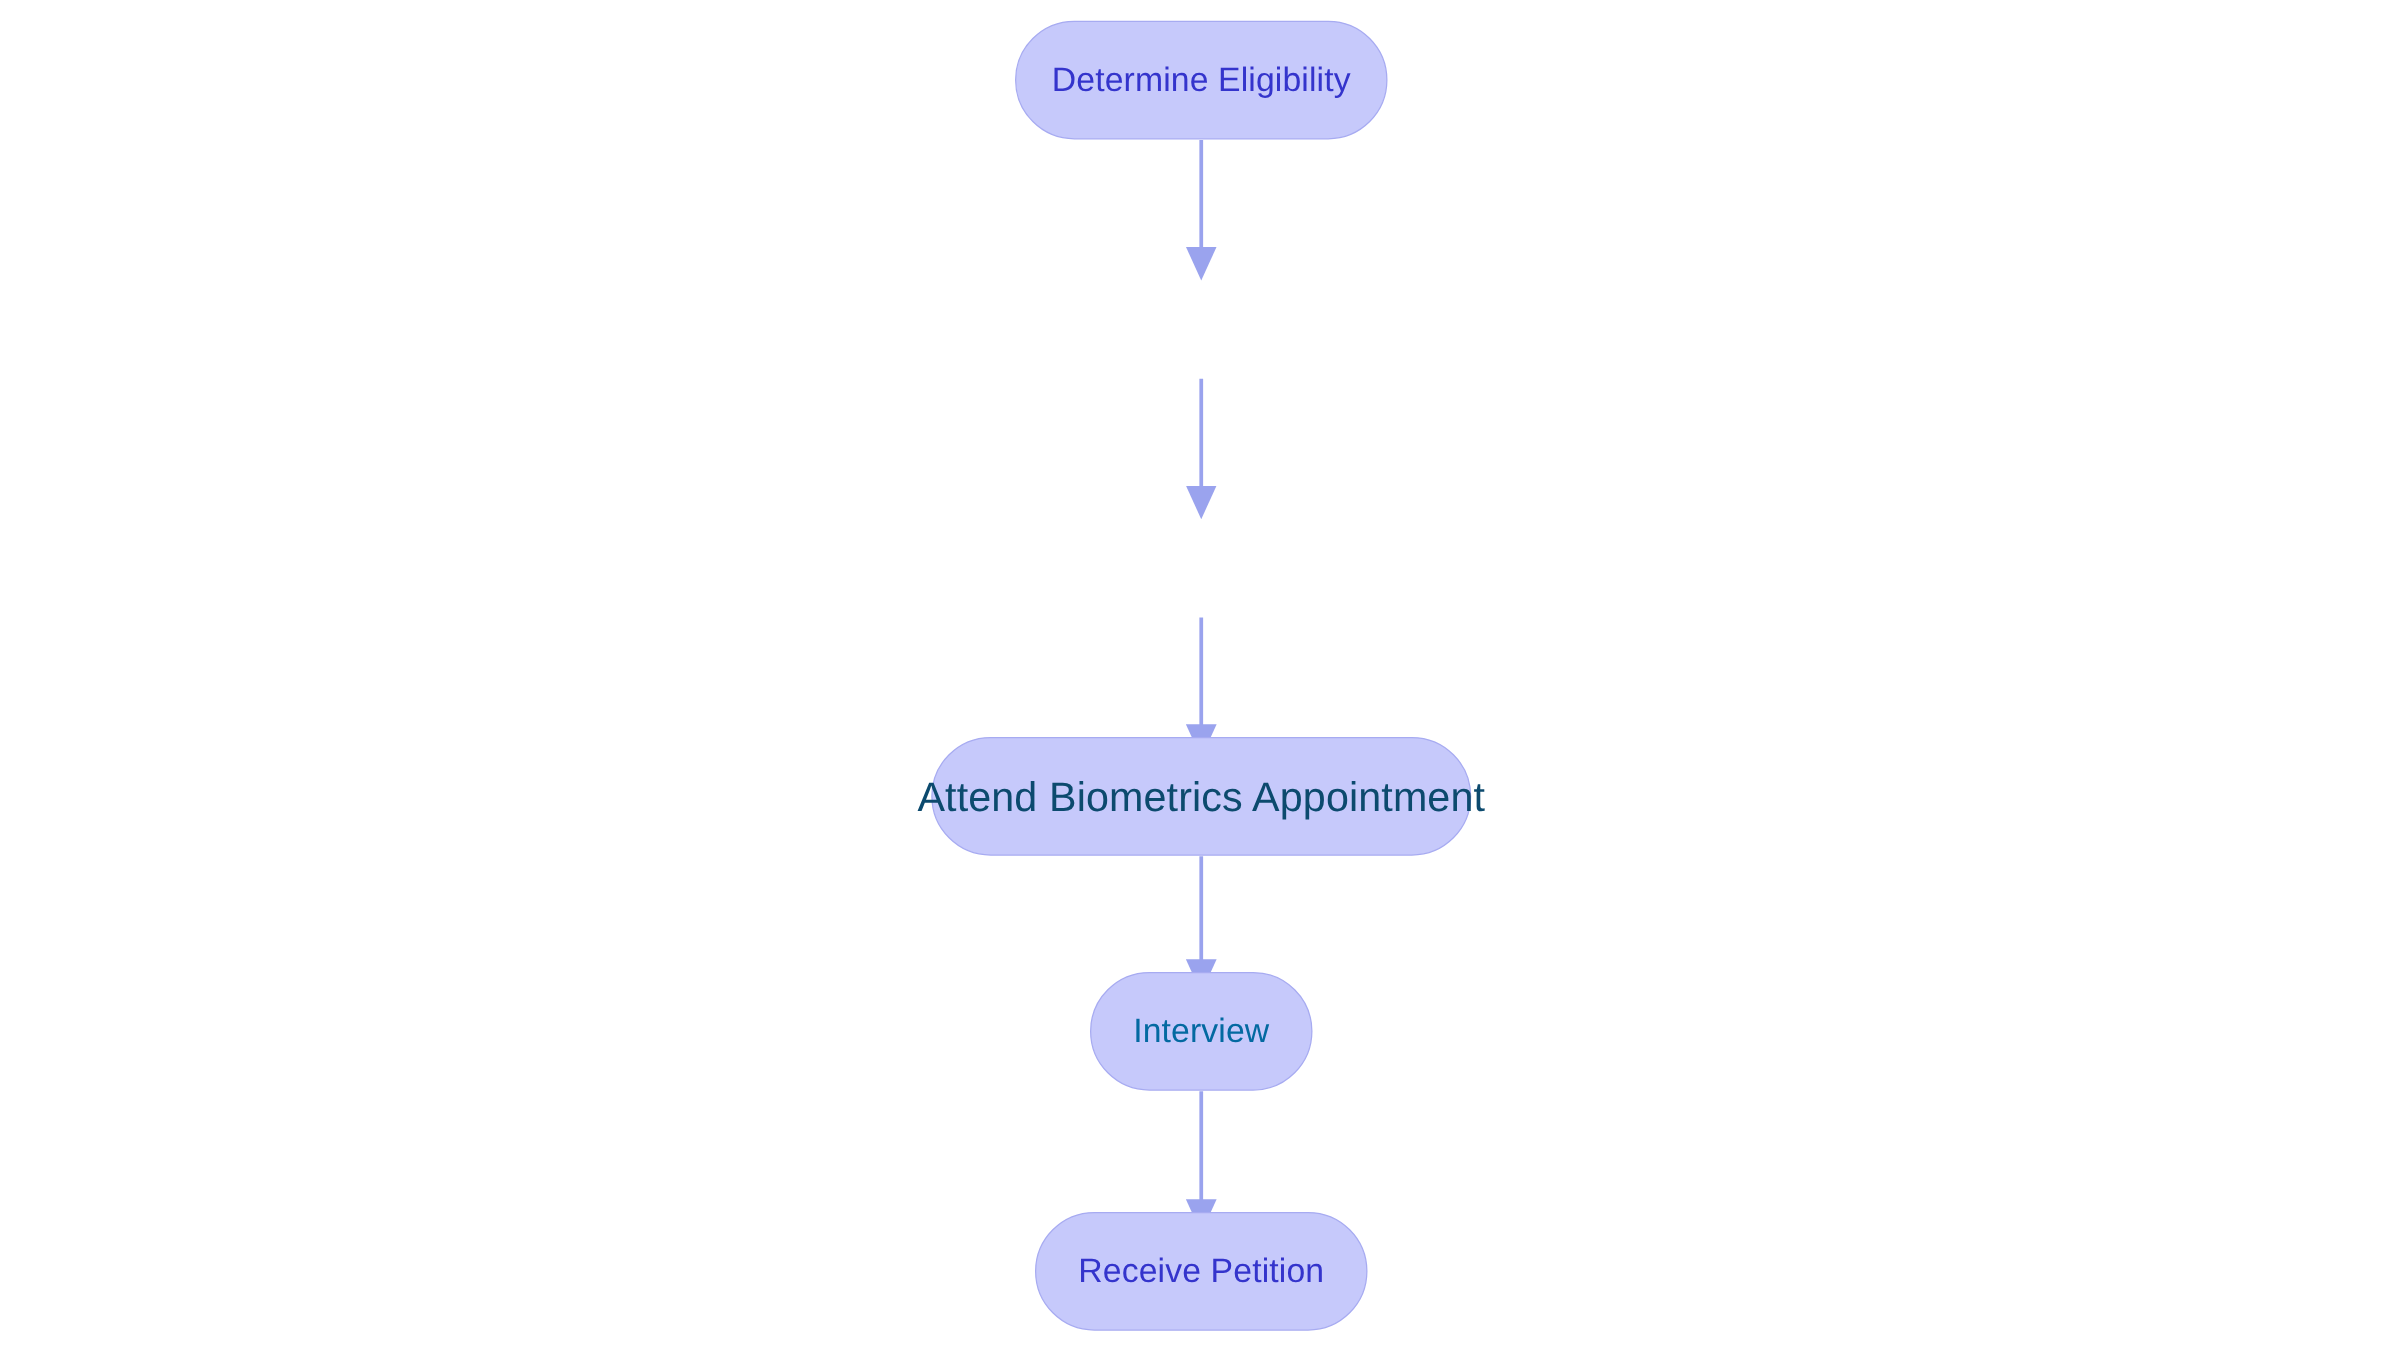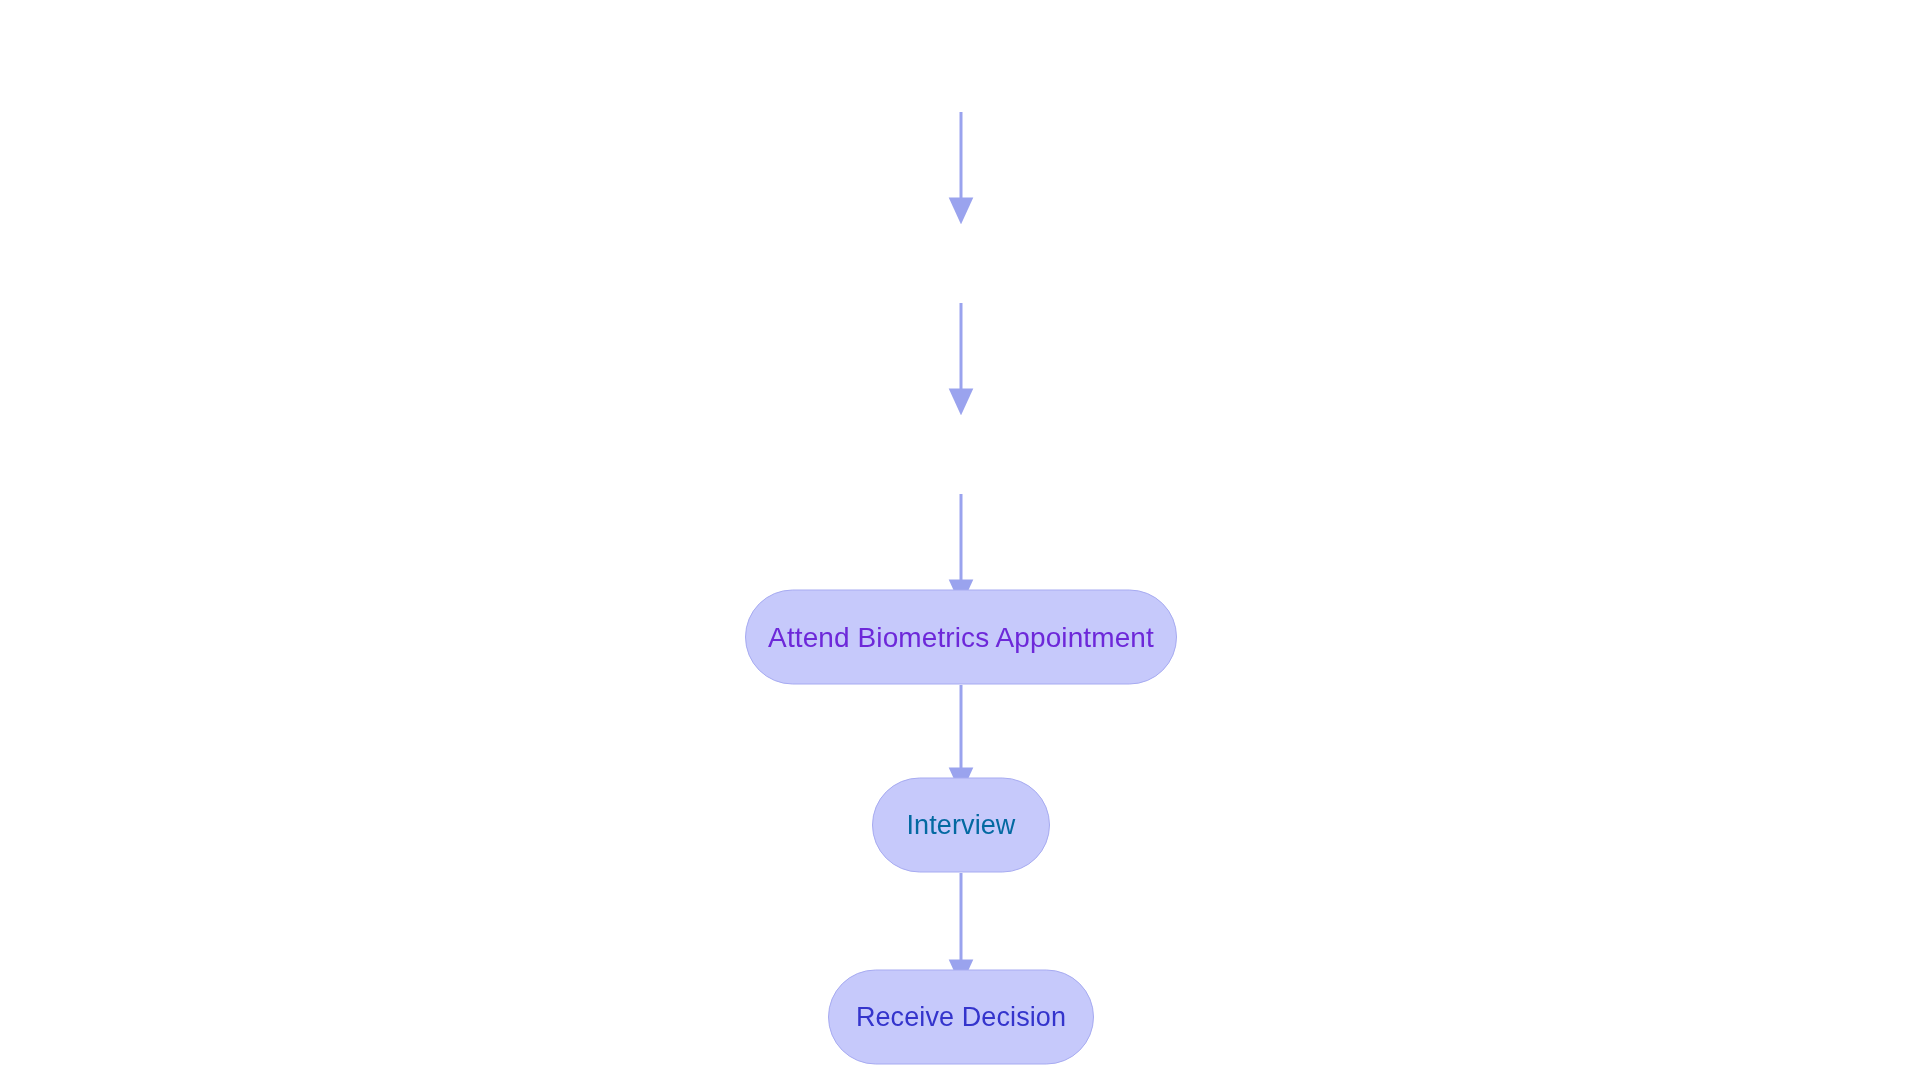--- a/index.html
+++ b/index.html
@@ -78,24 +78,27 @@
     <g id="edge-group">
         <line x1="961" y1="112" x2="961" y2="201" stroke="#9aa3ee" stroke-width="3" marker-end="url(#arrowhead)"></line>
         <line x1="961" y1="303" x2="961" y2="392" stroke="#9aa3ee" stroke-width="3" marker-end="url(#arrowhead)"></line>
         <line x1="961" y1="494" x2="961" y2="583" stroke="#9aa3ee" stroke-width="3" marker-end="url(#arrowhead)"></line>
         <line x1="961" y1="685" x2="961" y2="771" stroke="#9aa3ee" stroke-width="3" marker-end="url(#arrowhead)"></line>
         <line x1="961" y1="873" x2="961" y2="963" stroke="#9aa3ee" stroke-width="3" marker-end="url(#arrowhead)"></line>
       </g>
   </svg>
 
   <div class="node-column" id="node-column">
+      <div class="flow-node" style="left: 961px; top: 64px; width: 298px; height: 95px; border-radius: 47.5px; background: rgb(198, 201, 251); border-color: rgb(167, 171, 241);">
+        <span class="flow-node-label" style="color: rgb(52, 52, 204); font-size: 27px;">Determine Eligibility</span>
+      </div>
       <div class="flow-node" style="left: 961px; top: 637px; width: 432px; height: 95px; border-radius: 47.5px; background: rgb(198, 201, 251); border-color: rgb(167, 171, 241);">
-        <span class="flow-node-label" style="color: #6d28d9; font-size: 28px;">Attend Biometrics Appointment</span>
+        <span class="flow-node-label" style="color: #0c4a6e; font-size: 33px;">Attend Biometrics Appointment</span>
       </div>
       <div class="flow-node" style="left: 961px; top: 825px; width: 178px; height: 95px; border-radius: 47.5px; background: rgb(198, 201, 251); border-color: rgb(167, 171, 241);">
         <span class="flow-node-label" style="color: #0369a1; font-size: 27px;">Interview</span>
       </div>
       <div class="flow-node" style="left: 961px; top: 1017px; width: 266px; height: 95px; border-radius: 47.5px; background: rgb(198, 201, 251); border-color: rgb(167, 171, 241);">
-        <span class="flow-node-label" style="color: rgb(52, 52, 204); font-size: 27px;">Receive Decision</span>
+        <span class="flow-node-label" style="color: rgb(52, 52, 204); font-size: 27px;">Receive Petition</span>
       </div>
     </div>
 
 </div>
 
 </body></html>

